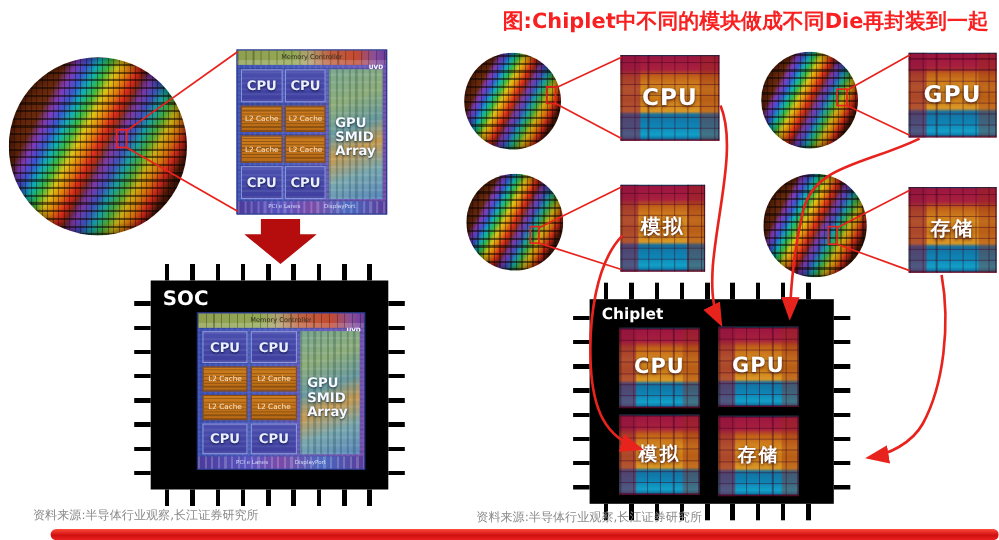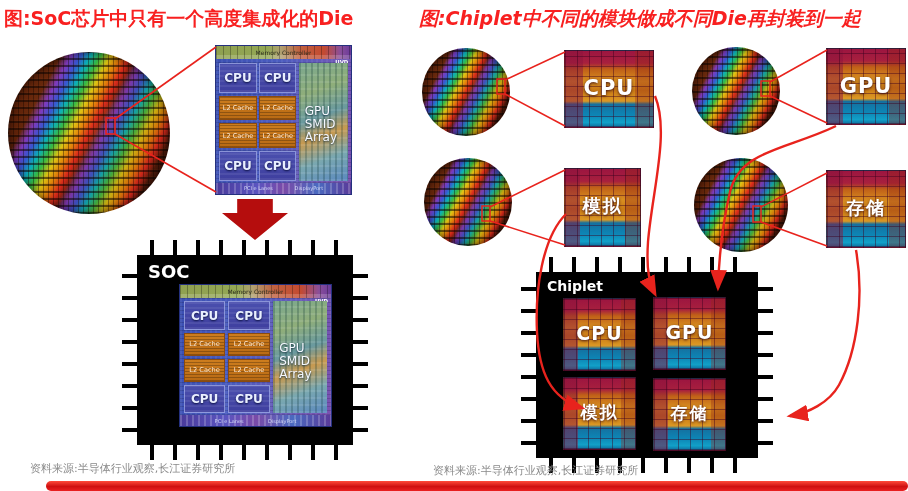--- a/index.html
+++ b/index.html
@@ -44,21 +44,21 @@
   .ds-l2{flex:4;display:flex;align-items:center;justify-content:center;
     background:repeating-linear-gradient(0deg, rgba(0,0,0,.25) 0 1px, transparent 1px 3px),
                linear-gradient(180deg,#cd7d1e,#b96a14);
     border:1px solid #8a4a10;color:#ffe9d0;font-size:.55em;white-space:nowrap;overflow:hidden;}
   .ds-gpu{flex:1;position:relative;
     background:
       repeating-linear-gradient(90deg, rgba(0,40,40,.22) 0 2px, transparent 2px 6px),
       repeating-linear-gradient(0deg, rgba(255,255,255,.09) 0 2px, transparent 2px 7px),
       linear-gradient(160deg,#7ba890 0%,#8fae7a 25%,#6a9aa0 45%,#c89a50 60%,#7aa8b0 78%,#5a88c0 100%);}
   .ds-gpu-text{position:absolute;left:12%;top:36%;display:block;width:3.4em;
-    color:#f6f9ff;font-weight:normal;font-size:1em;line-height:1.08;text-shadow:0 1px 2px #143040;}
+    color:#f6f9ff;font-weight:bold;font-size:1em;line-height:1.08;text-shadow:0 1px 2px #143040;}
   .ds-bottom{height:7.5%;display:flex;align-items:center;justify-content:center;gap:16%;
     font-size:.42em;color:#d4daf8;
     background:
       repeating-linear-gradient(90deg, rgba(255,255,255,.2) 0 2px, transparent 2px 6px),
       linear-gradient(90deg,#4a3a9a 0%,#5a54c0 30%,#7a4aa8 50%,#4a6ac0 75%,#5a3a9a 100%);}
 
   
   .block-arrow{position:absolute;background:#b50d0d;
     clip-path:polygon(23% 0,77% 0,77% 34%,100% 34%,50% 100%,0 34%,23% 34%);}
 
@@ -91,22 +91,21 @@
   
   .overlay{position:absolute;left:0;top:0;pointer-events:none;}
   .footer-bar{position:absolute;left:46px;top:481px;width:862px;height:10px;border-radius:6px;
     background:linear-gradient(180deg,#ff4a3a,#cf1010 55%,#ea2020);}
 </style>
 </head>
 <body>
 
 <div class="canvas">
 
-  <div class="panel-title" style="left:4px;top:6px;">图:SoC芯片中只有一个高度集成化的Die</div>
-  <div class="panel-title" style="left:419px;top:6px;font-style:italic;">图:Chiplet中不同的模块做成不同Die再封装到一起</div>
+  <div class="panel-title" style="left:457px;top:6px;">图:Chiplet中不同的模块做成不同Die再封装到一起</div>
 
   <div class="wafer" style="left:8px;top:52px;width:162px;height:162px;"></div>
 
   <div class="dieshot" style="left:215px;top:45px;width:137px;height:150px;">
     <div class="ds-top">
       <span>Memory Controller</span>
     </div>
     <span class="ds-uvd">UVD</span>
     <div class="ds-body">
       <div class="ds-col">

